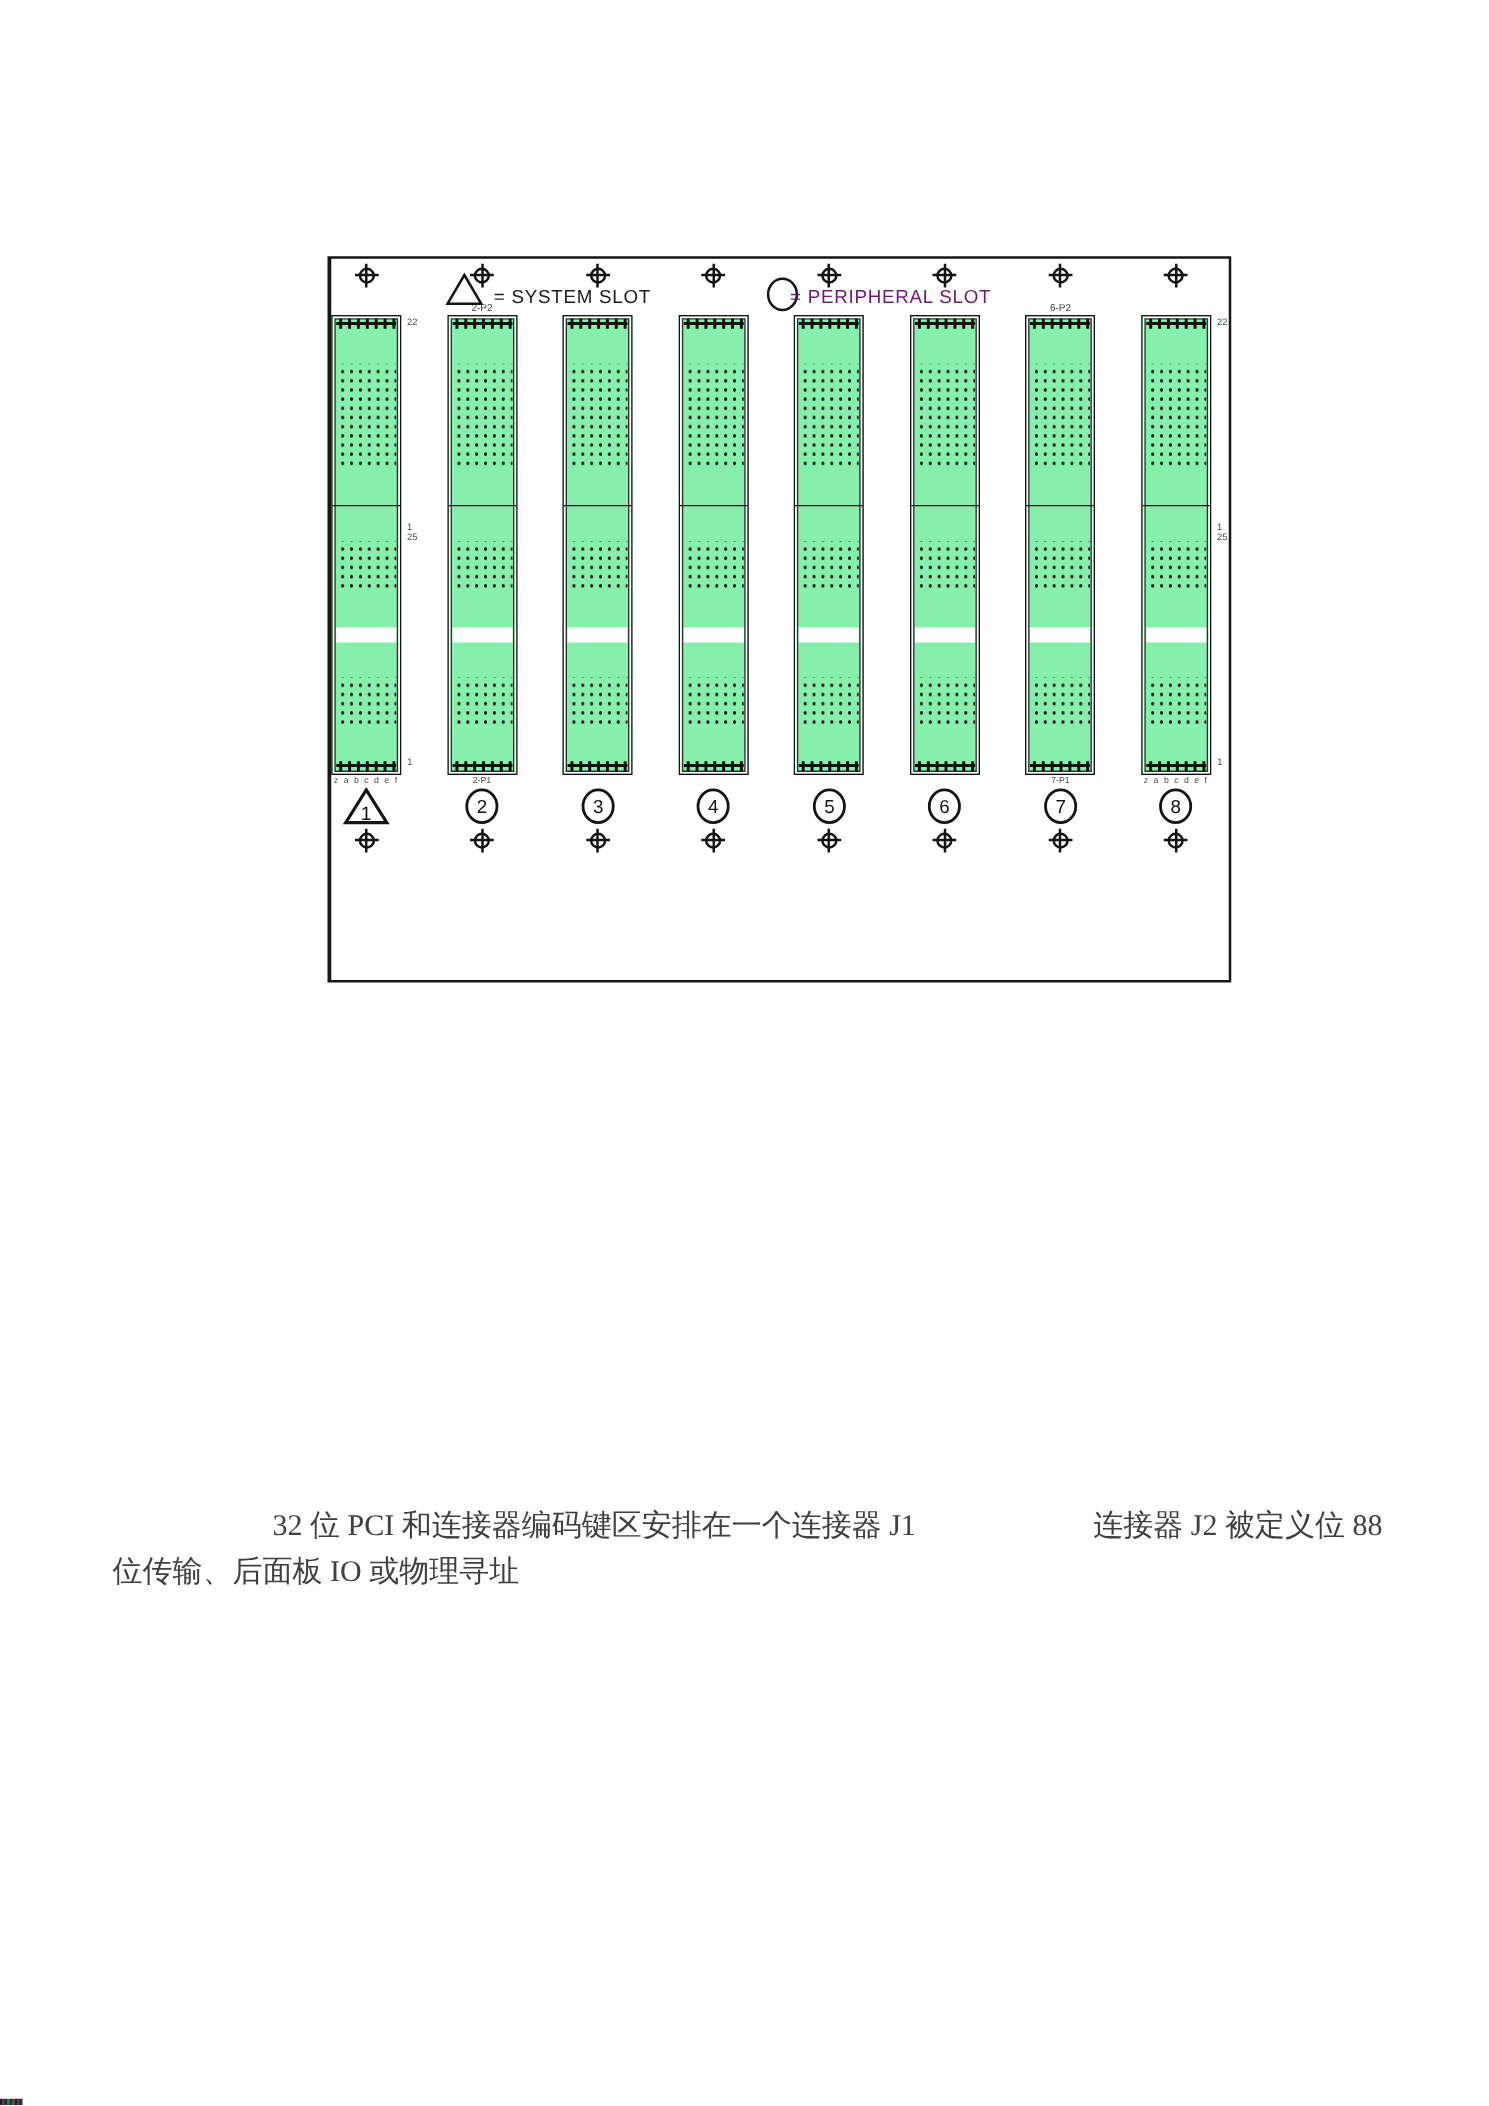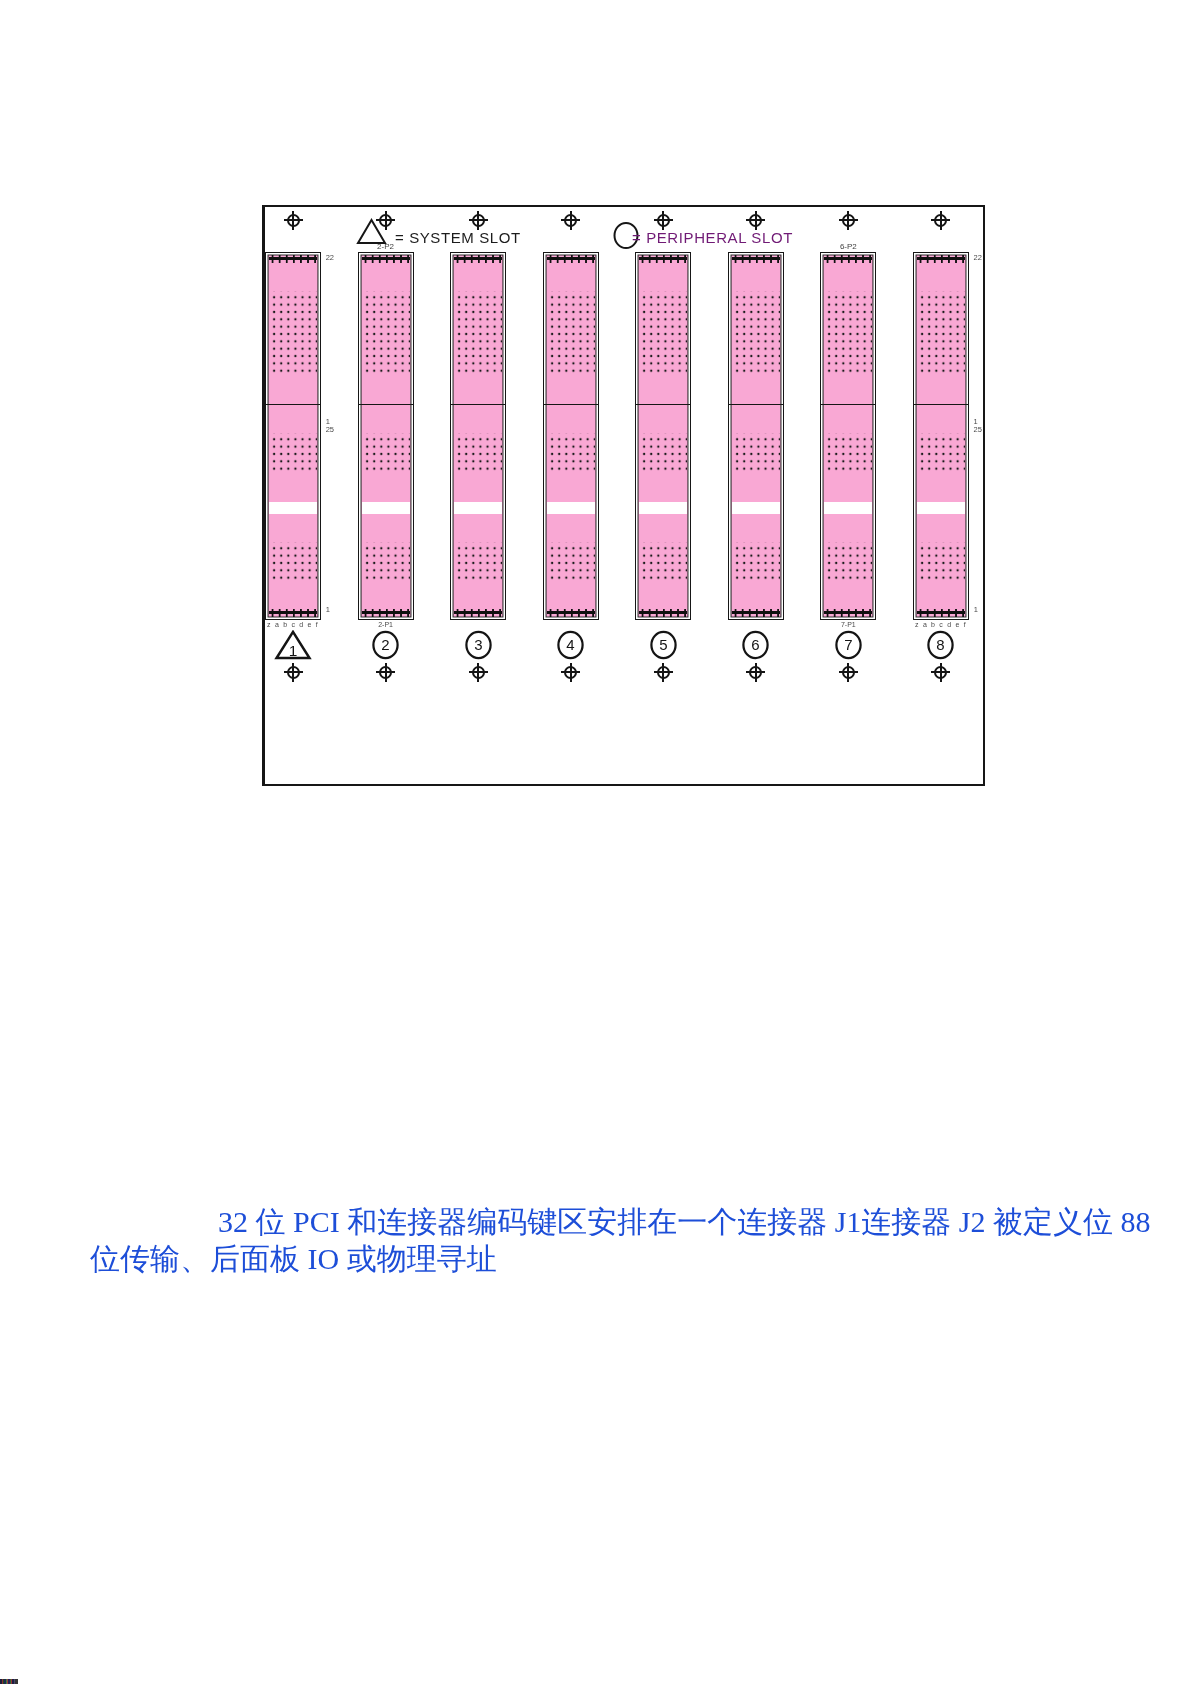--- a/index.html
+++ b/index.html
@@ -34,21 +34,21 @@
   
   .tl-row { height:19px; }
   .tl-row .cell { justify-content:flex-end; }
   .toplabel { font-size:8px; color:#3f3f3f; line-height:10px;text-align:right; }
   .bl-row { height:10px; }
   .botlabel { font-size:7px; color:#4a4a4a; line-height:9px; white-space:nowrap; }
   .letters .botlabel { letter-spacing:1.2px; }
 
   
   .slots-row { height:368px; }
-  .slot-rect { position:relative; width:56px; height:368px; background:#f9a8d4;
+  .slot-rect { position:relative; width:56px; height:368px; background:#86efac;
                border:1.6px solid #161616;
                box-shadow: inset 0 0 0 1.5px #ffffff, inset 0 0 0 2.6px #303030;
                padding:2px 3px; display:flex; flex-direction:column;gap:28px; }
   .pinrow { height:8px; flex:none;
     background-image:
       linear-gradient(to right, rgba(0,0,0,0) 2.4px, #101010 2.4px, #101010 4.6px, rgba(0,0,0,0) 4.6px),
       linear-gradient(to bottom, rgba(0,0,0,0) 2.5px, #101010 2.5px, #101010 5px, rgba(0,0,0,0) 5px);
     background-size: 7.1px 100%, 100% 100%; }
   .dots { background-image: radial-gradient(#1a1a1a 1.15px, rgba(0,0,0,0) 1.45px);
           background-size: 7.1px 7.35px; background-position: 1.6px 2.6px; }
@@ -64,21 +64,21 @@
   .rl-mid { top:165px; right:-14px; }
   .rl-b1  { top:353px; right:-10px; }
 
   
   .mk-row { height:30px; }
   .mk-row .cell { justify-content:center; }
   .marker-num { font-family:"Liberation Sans",sans-serif; }
 
   
   .para { position:absolute; left:90px; top:1203px; width:1016px;
-          font-family:"Liberation Serif",serif; font-size:30px; line-height:37px; color:#1d4ed8; }
+          font-family:"Liberation Serif",serif; font-size:24px; line-height:37px; color:#404040; }
   .para .l1 { display:flex; justify-content:space-between; white-space:nowrap; }
   .para .l1 .p1 { padding-left:128px; }
 
   
   .artifact { position:absolute; left:0; top:1679px; width:18px; height:5px;
     background:linear-gradient(to right,#1b1b3a 0,#1b1b3a 2px,#8a2f2f 2px,#8a2f2f 3px,#224422 3px,#224422 4px,
       #1b2a52 4px,#1b2a52 6px,#3f7a3f 6px,#3f7a3f 7px,#a03a3a 7px,#a03a3a 8px,#232355 8px,#232355 10px,
       #2f6a2f 10px,#2f6a2f 11px,#993333 11px,#993333 12px,#1d1d44 12px,#1d1d44 14px,#444466 14px,#444466 15px,
       #333333 15px,#333333 18px); }
 </style>

